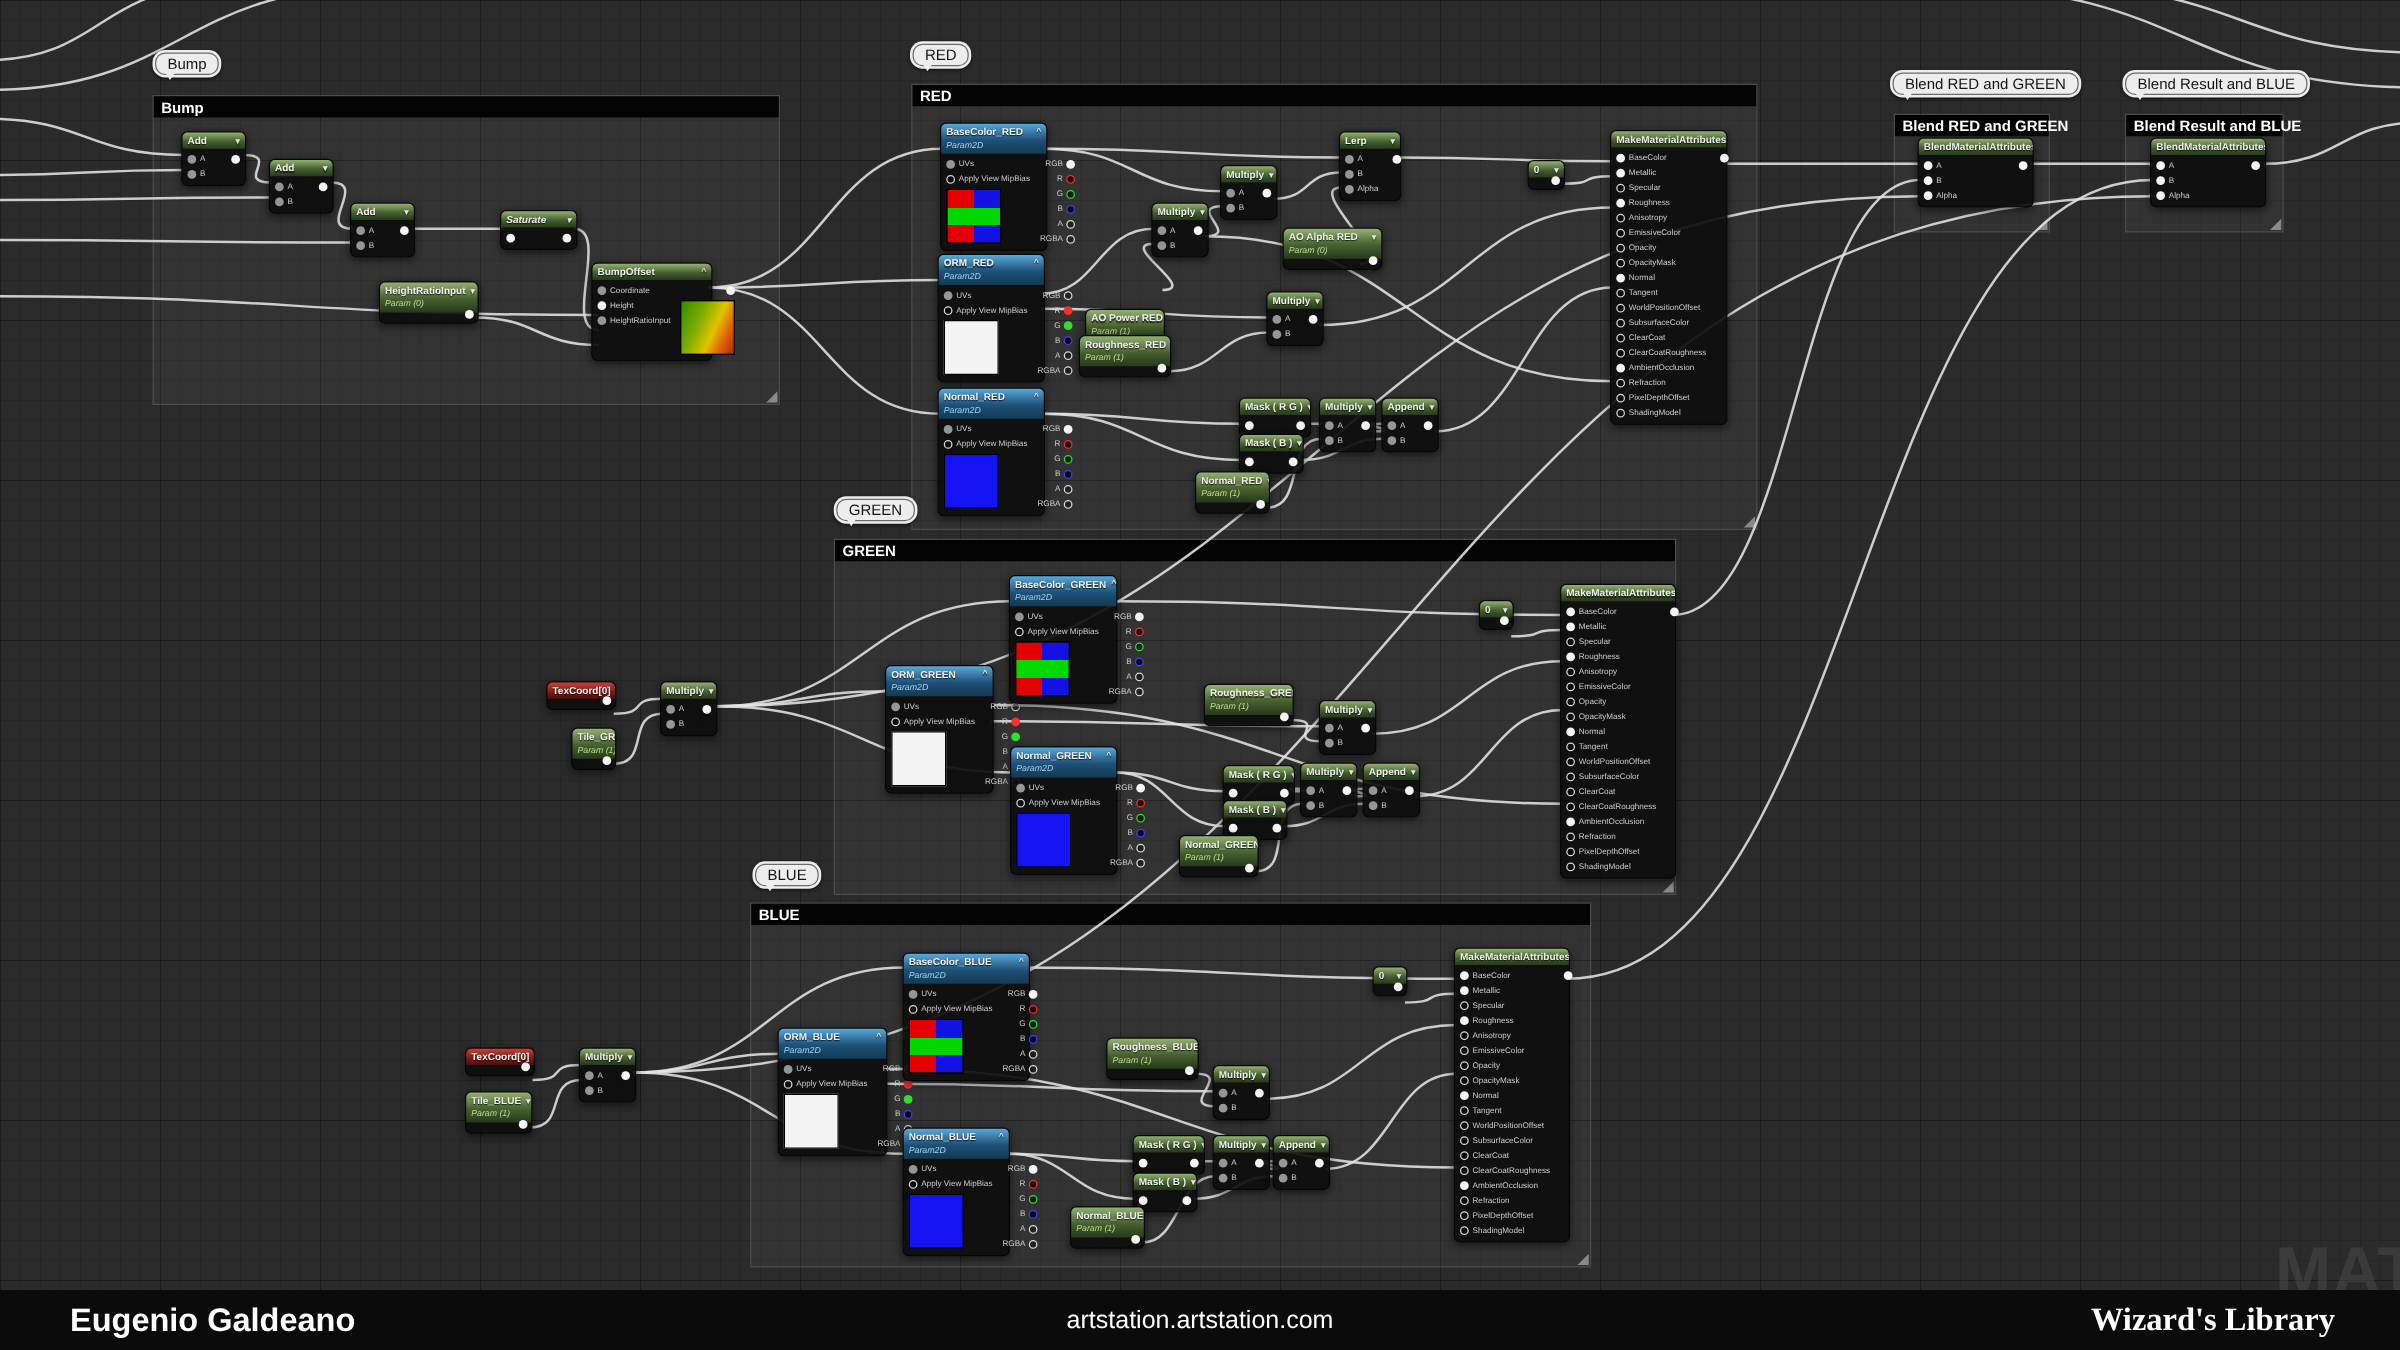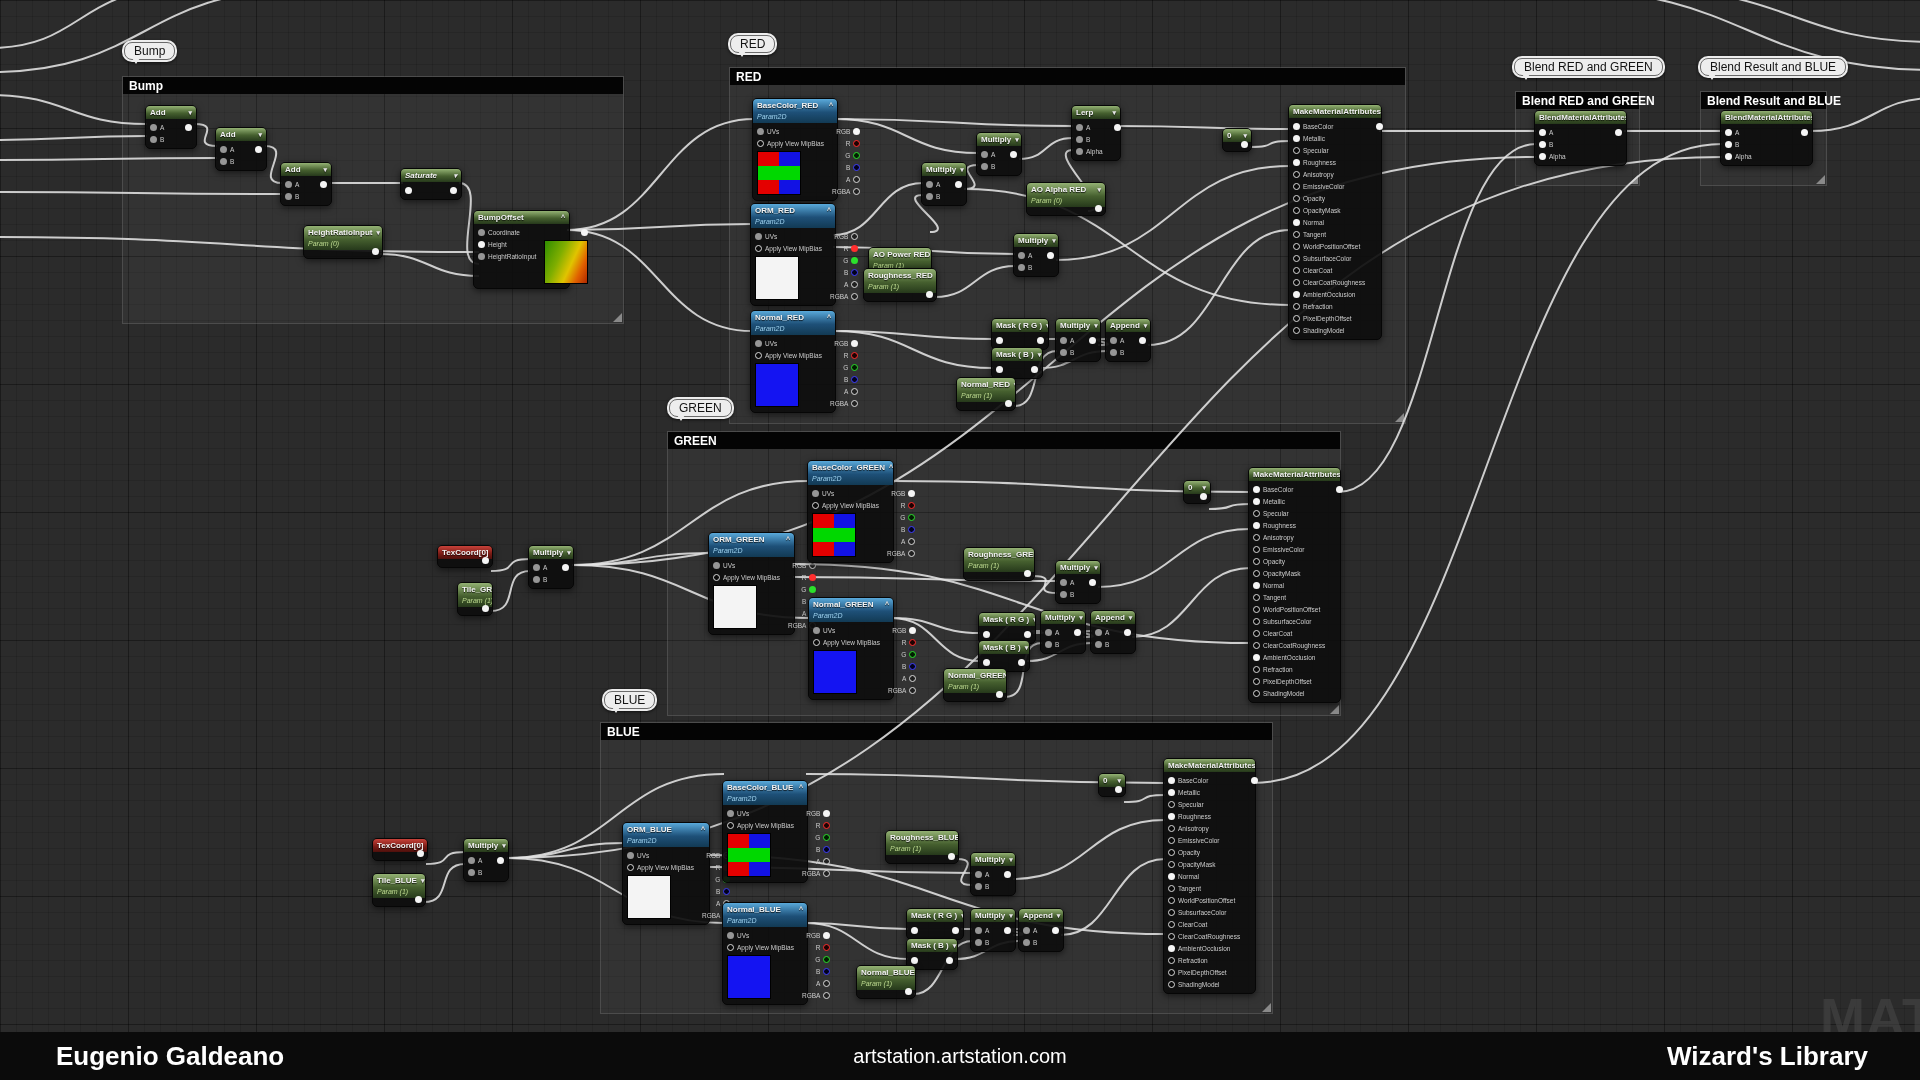--- a/index.html
+++ b/index.html
@@ -50,21 +50,21 @@
   .prev.basecolor{background-image:
       linear-gradient(180deg, rgba(0,0,0,0) 0 33.4%, #00d800 33.4% 66.7%, rgba(0,0,0,0) 66.7%),
       linear-gradient(90deg,#e40000 50%,#1212e4 50%);}
   .prev.white{background:#f4f4f4;}
   .prev.normal{background:#1414f2;}
   .prev.bump{background:linear-gradient(115deg,#2f8d00 0%,#7fae00 35%,#e0c400 60%,#e06000 80%,#b02800 100%);}
   .spacer{height:8px;}
   #footer{position:absolute;left:0;right:0;bottom:0;height:48px;background:#0b0b0b;z-index:6;display:flex;align-items:center;color:#fff;}
   #footer .author{margin-left:56px;font-size:26px;font-weight:bold;}
   #footer .site{position:absolute;left:0;right:0;text-align:center;font-size:20px;}
-  #footer .wtitle{margin-left:auto;margin-right:52px;font-size:26px;font-weight:bold;}
+  #footer .wtitle{margin-left:auto;margin-right:52px;font-size:26px;font-weight:bold;font-family:Liberation Serif, serif;}
   #wm{position:absolute;right:-16px;bottom:32px;z-index:5;font-size:54px;font-weight:bold;color:#464646;opacity:.6;letter-spacing:1px;}
 </style>
 </head>
 <body>
 
 <div id="canvas">
   <div id="comments">
       <div class="comment" style="left: 122px; top: 76px; width: 502px; height: 248px;">
         <div class="ctitle">Bump</div>
         <div class="rsz"></div>
@@ -1339,21 +1339,21 @@
               <span>A</span>
               <span class="pin h"></span>
             </div>
             <div class="prow rt">
               <span>RGBA</span>
               <span class="pin h"></span>
             </div>
           </div>
         </div>
       </div>
-      <div class="node" style="left: 722px; top: 780px; width: 86px;">
+      <div class="node" style="left: 722px; top: 762px; width: 102px;">
         <div class="nhd blue">
           <div class="nhead">
             <span>BaseColor_BLUE</span>
             <span class="chev">^</span>
           </div>
           <div class="nsub p2d">Param2D</div>
         </div>
         <div class="nbody">
           <div class="ncol">
             <div class="prow">

